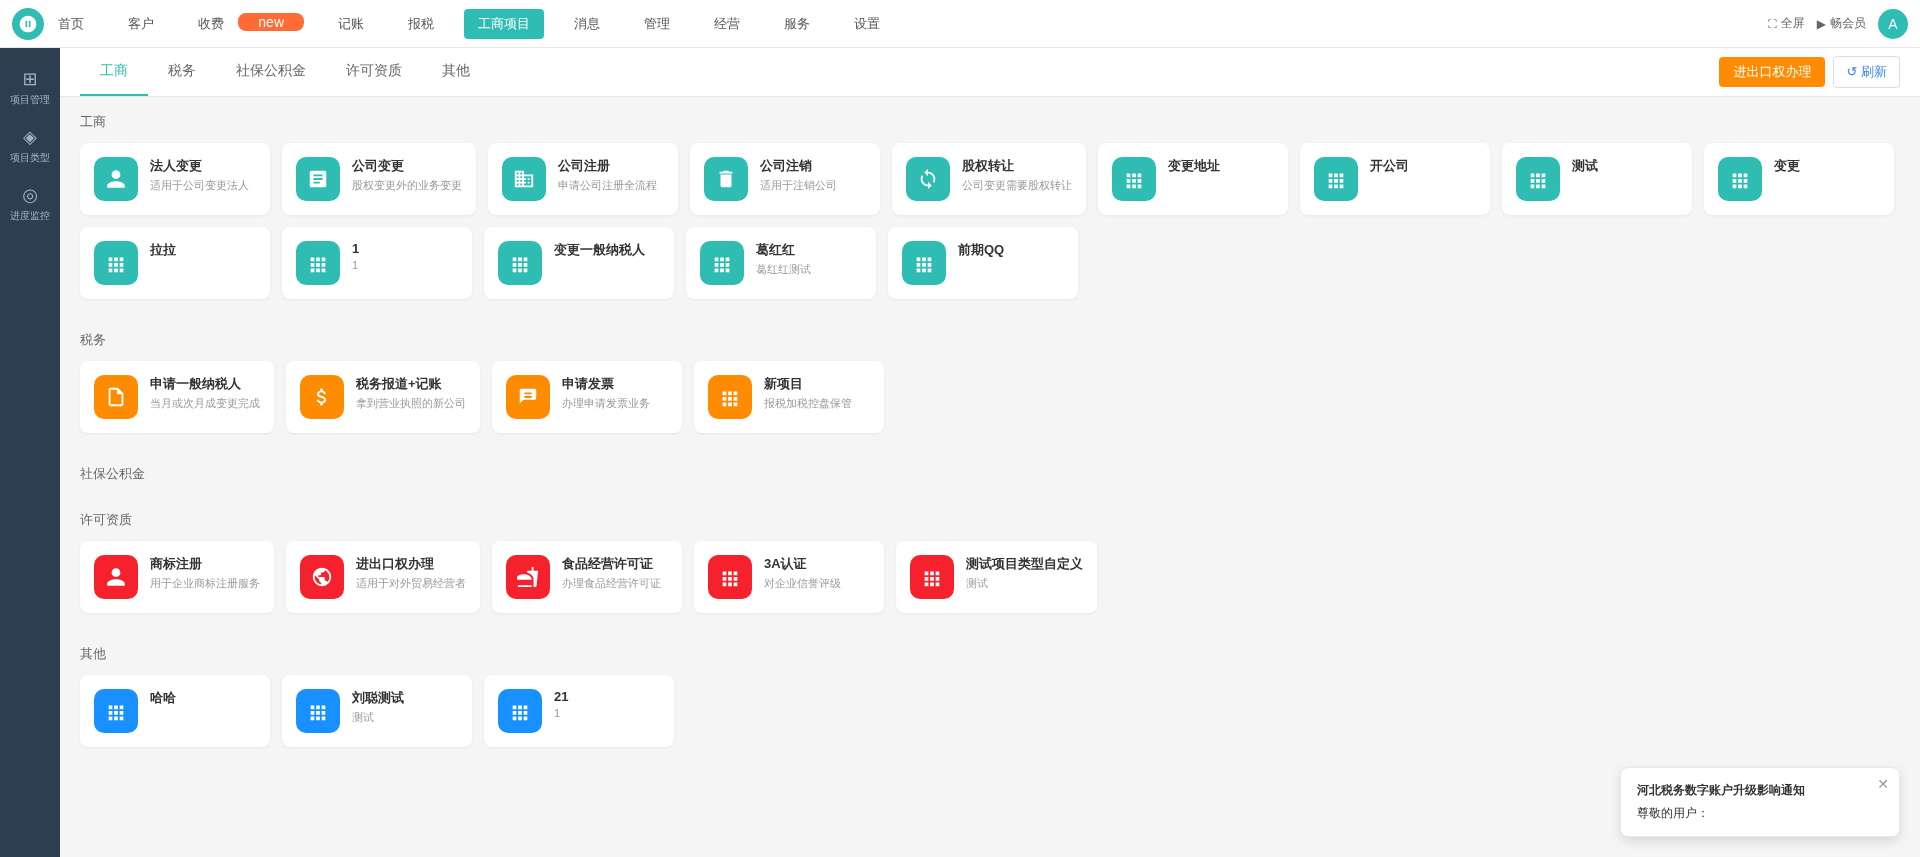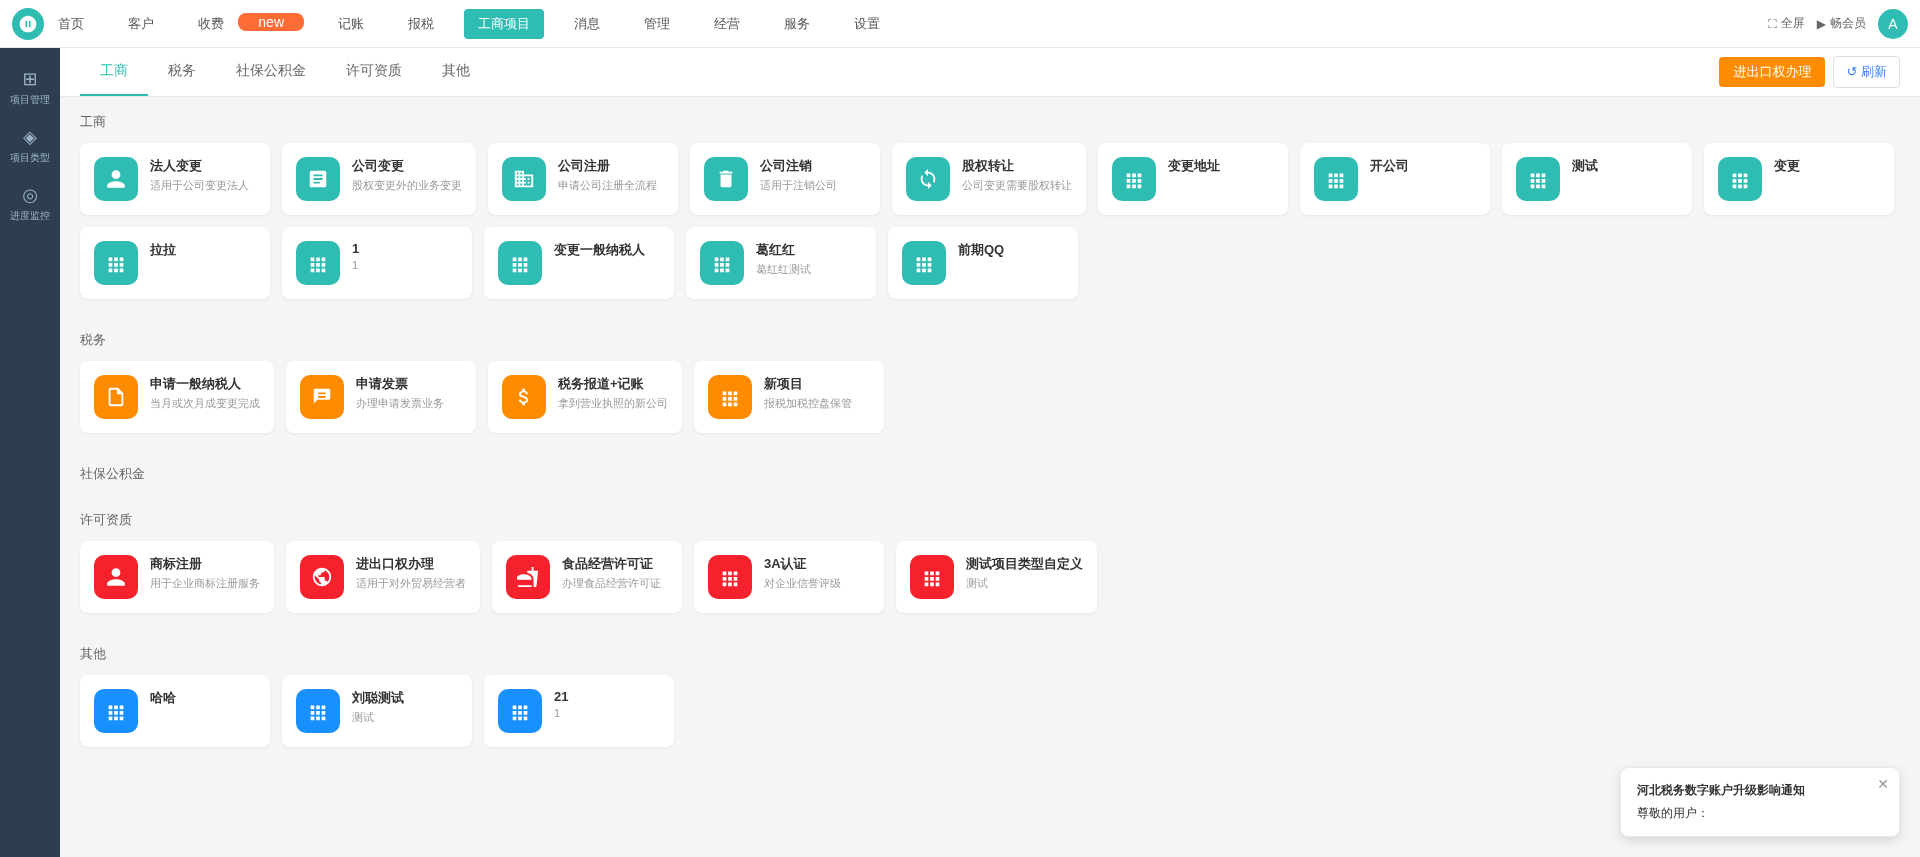--- a/index.html
+++ b/index.html
@@ -298,37 +298,37 @@
                 </svg>
               </div>
       <div class="card-info">
         <div class="card-title">申请一般纳税人</div>
         <div class="card-desc">当月或次月成变更完成</div>
       </div>
     </div>
             <div class="card">
       <div class="card-icon ic-orange">
                 <svg width="22" height="22" viewBox="0 0 24 24" fill="white">
+                  <path d="M11.8 10.9c-2.27-.59-3-1.2-3-2.15 0-1.09 1.01-1.85 2.7-1.85 1.78 0 2.44.85 2.5 2.1h2.21c-.07-1.72-1.12-3.3-3.21-3.81V3h-3v2.16c-1.94.42-3.5 1.68-3.5 3.61 0 2.31 1.91 3.46 4.7 4.13 2.5.6 3 1.48 3 2.41 0 .69-.49 1.79-2.7 1.79-2.06 0-2.87-.92-2.98-2.1h-2.2c.12 2.19 1.76 3.42 3.68 3.83V21h3v-2.15c1.95-.37 3.5-1.5 3.5-3.55 0-2.84-2.43-3.81-4.7-4.4z"></path>
+                </svg>
+              </div>
+      <div class="card-info">
+        <div class="card-title">税务报道+记账</div>
+        <div class="card-desc">拿到营业执照的新公司</div>
+      </div>
+    </div>
+            <div class="card">
+      <div class="card-icon ic-orange">
+                <svg width="22" height="22" viewBox="0 0 24 24" fill="white">
                   <path d="M19 3H5c-1.1 0-2 .9-2 2v14l4-4h12c1.1 0 2-.9 2-2V5c0-1.1-.9-2-2-2zm-3 10H8v-2h8v2zm0-4H8V7h8v2z"></path>
                 </svg>
               </div>
       <div class="card-info">
         <div class="card-title">申请发票</div>
         <div class="card-desc">办理申请发票业务</div>
-      </div>
-    </div>
-            <div class="card">
-      <div class="card-icon ic-orange">
-                <svg width="22" height="22" viewBox="0 0 24 24" fill="white">
-                  <path d="M11.8 10.9c-2.27-.59-3-1.2-3-2.15 0-1.09 1.01-1.85 2.7-1.85 1.78 0 2.44.85 2.5 2.1h2.21c-.07-1.72-1.12-3.3-3.21-3.81V3h-3v2.16c-1.94.42-3.5 1.68-3.5 3.61 0 2.31 1.91 3.46 4.7 4.13 2.5.6 3 1.48 3 2.41 0 .69-.49 1.79-2.7 1.79-2.06 0-2.87-.92-2.98-2.1h-2.2c.12 2.19 1.76 3.42 3.68 3.83V21h3v-2.15c1.95-.37 3.5-1.5 3.5-3.55 0-2.84-2.43-3.81-4.7-4.4z"></path>
-                </svg>
-              </div>
-      <div class="card-info">
-        <div class="card-title">税务报道+记账</div>
-        <div class="card-desc">拿到营业执照的新公司</div>
       </div>
     </div>
             <div class="card">
       <div class="card-icon ic-orange">
                 <svg width="22" height="22" viewBox="0 0 24 24" fill="white">
                   <path d="M4 6h4v4H4zm6 0h4v4h-4zm6 0h4v4h-4zM4 12h4v4H4zm6 0h4v4h-4zm6 0h4v4h-4zM4 18h4v4H4zm6 0h4v4h-4zm6 0h4v4h-4z"></path>
                 </svg>
               </div>
       <div class="card-info">
         <div class="card-title">新项目</div>

